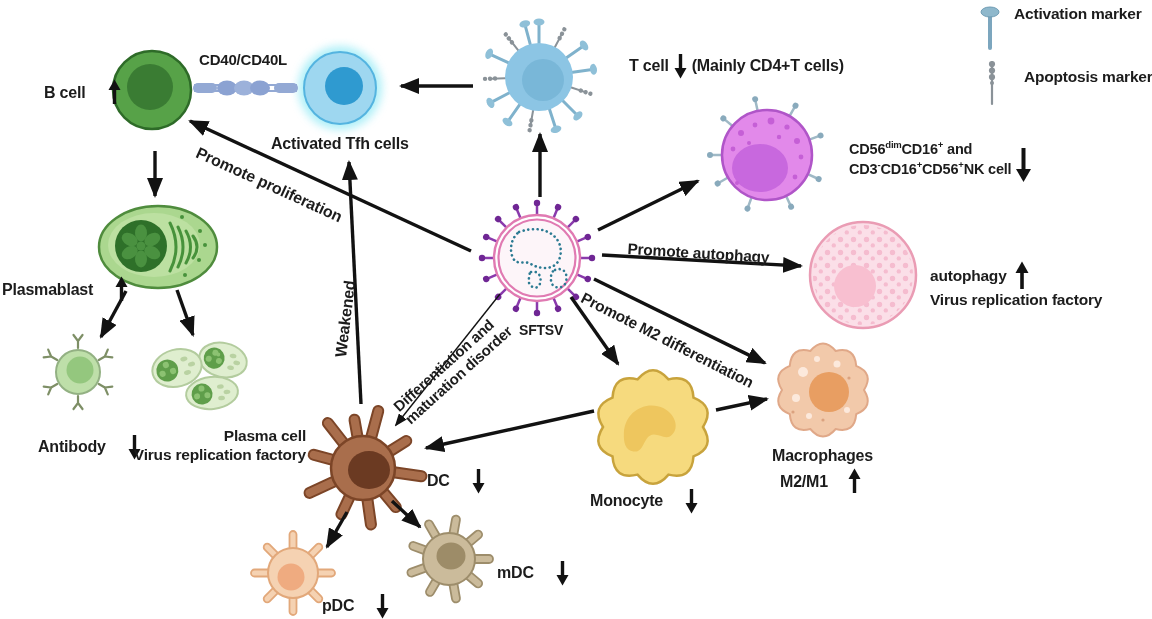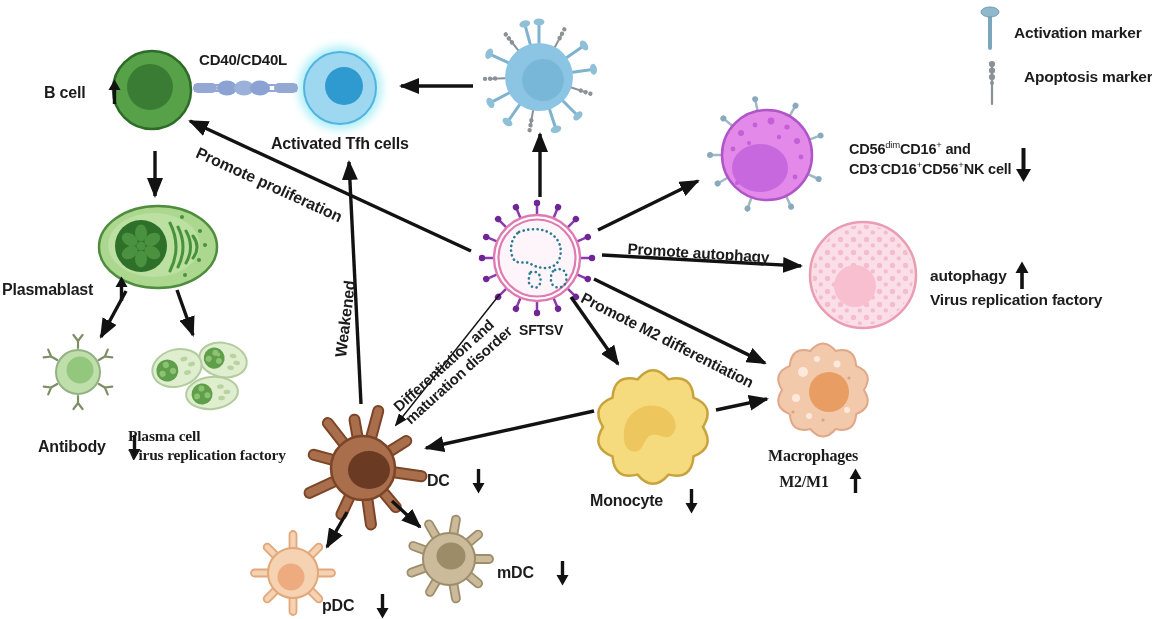--- a/index.html
+++ b/index.html
@@ -3,22 +3,22 @@
 <meta charset="utf-8">
 <style>
   html,body{margin:0;padding:0;background:#fff;}
   .canvas{position:relative;width:1152px;height:619px;background:#ffffff;overflow:hidden;
           font-family:"Liberation Sans", sans-serif;color:#1c1c1c;}
   .cell{position:absolute;}
   .overlay{position:absolute;left:0;top:0;pointer-events:none;}
   .lbl{position:absolute;font-size:16px;font-weight:600;letter-spacing:-0.2px;
        white-space:nowrap;line-height:1.2;}
   .row{display:flex;align-items:center;gap:22px;}
-  .center{text-align:left;font-family:Liberation Serif, serif;}
-  .sup{font-size:9.5px;vertical-align:super;font-weight:400;}
+  .center{text-align:right;}
+  .sup{font-size:9.5px;vertical-align:super;font-weight:700;}
   .arr{stroke:#121212;stroke-width:3.4;marker-end:url(#mh);}
   .arr-thin{stroke:#121212;stroke-width:1.4;marker-end:url(#mh2);}
   .rot{transform-origin:0 0;}
   .aicon{flex:0 0 auto;}
 </style>
 </head>
 <body>
 
 <div class="canvas">
 
@@ -546,22 +546,30 @@
     <svg class="aicon" width="13" height="27" viewBox="0 0 13 27">
         <line x1="6.5" y1="25" x2="6.5" y2="9" stroke="#121212" stroke-width="3.4"></line>
         <polygon points="0.5,11 12.5,11 6.5,0.5" fill="#121212"></polygon>
       </svg>
   </div>
 
   <div class="lbl" style="left:199px;top:51px;font-size:15px">CD40/CD40L</div>
 
   <div class="lbl" style="left:271px;top:134px">Activated Tfh cells</div>
 
-
-  <div class="lbl" style="left:1014px;top:24px;font-size:15.5px">Activation marker</div>
+  <div class="lbl row" style="left:629px;top:52px;gap:5px">
+    <span>T cell</span>
+    <svg class="aicon" width="13" height="27" viewBox="0 0 13 27">
+        <line x1="6.5" y1="2" x2="6.5" y2="18" stroke="#121212" stroke-width="3.4"></line>
+        <polygon points="0.5,16 12.5,16 6.5,26.5" fill="#121212"></polygon>
+      </svg>
+    <span>(Mainly CD4+T cells)</span>
+  </div>
+
+  <div class="lbl" style="left:1014px;top:5px;font-size:15.5px">Activation marker</div>
   <div class="lbl" style="left:1024px;top:68px;font-size:15.5px">Apoptosis markers</div>
 
   <div class="lbl" style="left:849px;top:139px;font-size:14.5px;line-height:1.35">
     <div><span>CD56</span><span class="sup">dim</span><span>CD16</span><span class="sup">+</span><span> and</span></div>
     <div><span>CD3</span><span class="sup">-</span><span>CD16</span><span class="sup">+</span><span>CD56</span><span class="sup">+</span><span>NK cell</span></div>
   </div>
   <svg class="cell" style="left:1015px;top:146px" width="17" height="37" viewBox="0 0 17 37">
     <line x1="8.5" y1="2" x2="8.5" y2="25" stroke="#121212" stroke-width="4"></line>
     <polygon points="1,23 16,23 8.5,36" fill="#121212"></polygon>
   </svg>

